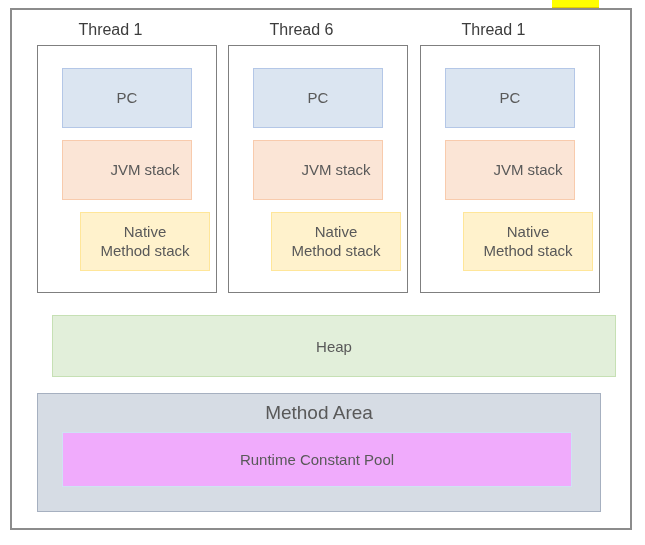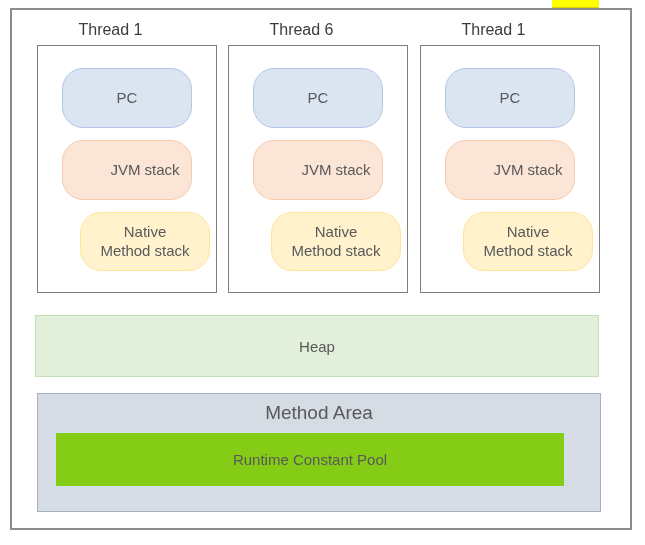--- a/index.html
+++ b/index.html
@@ -66,21 +66,20 @@
   .cell {
     box-sizing: border-box;
     width: 130px;
     display: flex;
     align-items: center;
     justify-content: center;
     text-align: center;
     font-size: 15px;
     color: #595959;
     line-height: 1.25;
-    border-radius: 21px;
   }
   .cell .cell-label { max-width: 96px; }
   .cell.pc {
     height: 60px;
     background: #dbe5f1;
     border: 1px solid #b4c7e7;
   }
   .cell.jvm {
     height: 60px;
     background: #fbe5d6;
@@ -88,21 +87,21 @@
     padding-left: 36px;
   }
   .cell.native {
     height: 59px;
     background: #fff2cc;
     border: 1px solid #ffe699;
     margin-left: 36px;
   }
   .heap {
     position: absolute;
-    left: 23px;
+    left: 40px;
     top: 305px;
     width: 564px;
     height: 62px;
     box-sizing: border-box;
     background: #e2efda;
     border: 1px solid #c6e0b4;
     display: flex;
     align-items: center;
     justify-content: center;
     font-size: 15px;
@@ -119,26 +118,26 @@
     border: 1px solid #a6b0c0;
   }
   .method-area-label {
     margin-top: 8px;
     text-align: center;
     font-size: 19px;
     color: #595959;
   }
   .pool {
     position: absolute;
-    left: 17px;
+    left: 24px;
     top: 38px;
     width: 510px;
     height: 55px;
     box-sizing: border-box;
-    background: #84cc16;
+    background: #f0abfc;
     border: 1px solid #cfe2f3;
     display: flex;
     align-items: center;
     justify-content: center;
     font-size: 15px;
     color: #595959;
     text-align: right;
   }
 </style>
 </head>

